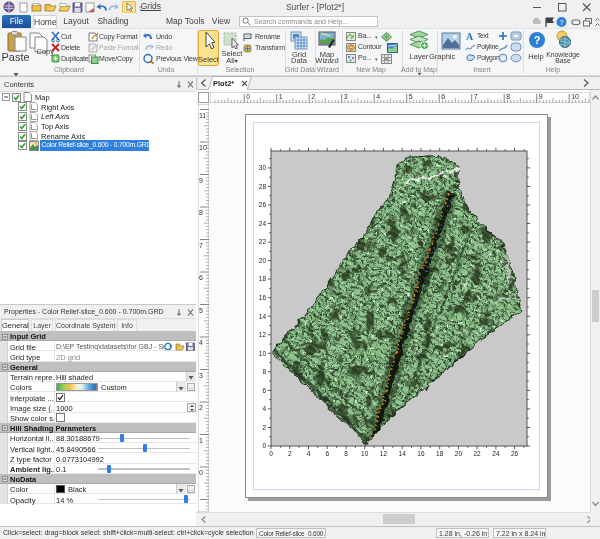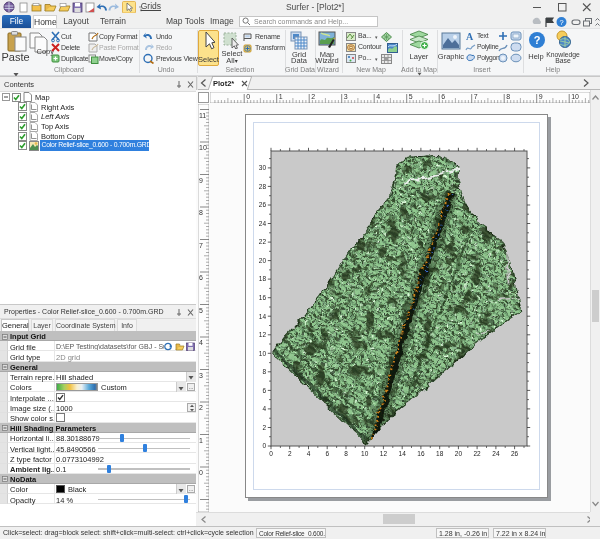--- a/index.html
+++ b/index.html
@@ -31,24 +31,24 @@
 <div class="abs" style="left:255px;top:2px;width:120px;height:11px;font-size:8.5px;color:#4a4a4a;text-align:center;">Surfer - [Plot2*]</div>
 <svg class="abs" style="left:525px;top:0;" width="75" height="14" viewBox="0 0 75 14">
 <path d="M8 7.5 L16 7.5" stroke="#555" stroke-width="1"></path>
 <rect x="33.5" y="3.5" width="7.5" height="7.5" fill="none" stroke="#555" stroke-width="1"></rect>
 <path d="M58 3.5 L65.5 11 M65.5 3.5 L58 11" stroke="#555" stroke-width="1.1"></path>
 </svg>
 <div class="abs" style="left:0;top:14px;width:600px;height:14px;background:#f0f0f0;"></div>
 <div class="abs" style="left:2px;top:15px;width:29px;height:13px;background:linear-gradient(#2a6fc0,#1a4f97);border-radius:2px 2px 0 0;color:#fff;font-size:8.5px;text-align:center;line-height:13px;">File</div>
 <div class="abs" style="left:33px;top:15px;width:24px;height:14px;background:#fff;border:1px solid #d2d2d2;border-bottom:none;font-size:8.5px;color:#333;text-align:center;line-height:13px;white-space:nowrap;">Home</div>
 <div class="abs" style="left:63px;top:15px;width:26px;height:13px;font-size:8.5px;color:#444;text-align:center;line-height:13px;white-space:nowrap;">Layout</div>
-<div class="abs" style="left:97px;top:15px;width:32px;height:13px;font-size:8.5px;color:#444;text-align:center;line-height:13px;white-space:nowrap;">Terrain</div>
+<div class="abs" style="left:97px;top:15px;width:32px;height:13px;font-size:8.5px;color:#444;text-align:center;line-height:13px;white-space:nowrap;">Shading</div>
 <div class="abs" style="left:135px;top:0;width:26px;height:13px;font-size:8.5px;color:#444;text-align:right;line-height:13px;white-space:nowrap;text-decoration:underline;">Grids</div>
 <div class="abs" style="left:166px;top:15px;width:38px;height:13px;font-size:8.5px;color:#444;text-align:center;line-height:13px;white-space:nowrap;">Map Tools</div>
-<div class="abs" style="left:210px;top:15px;width:22px;height:13px;font-size:8.5px;color:#444;text-align:center;line-height:13px;white-space:nowrap;">Image</div>
+<div class="abs" style="left:210px;top:15px;width:22px;height:13px;font-size:8.5px;color:#444;text-align:center;line-height:13px;white-space:nowrap;">View</div>
 <div class="abs" style="left:239px;top:15.5px;width:139px;height:11.5px;background:#fff;border:1px solid #c5c5c5;font-size:7px;color:#8a8a8a;line-height:10px;padding-left:14px;">Search commands and Help...</div>
 <svg class="abs" style="left:242px;top:17px;" width="9" height="9" viewBox="0 0 9 9">
     <circle cx="3.6" cy="3.6" r="2.6" fill="none" stroke="#777" stroke-width="1"></circle>
     <path d="M5.6 5.6 L8 8" stroke="#777" stroke-width="1"></path>
   </svg>
 <svg class="abs" style="left:530px;top:16px;" width="70" height="12" viewBox="0 0 70 12">
 <path d="M4 8 a3 3 0 0 1 0-5 a3.4 3.4 0 0 1 6 1.5 a2 2 0 0 1 0 3.5 Z" fill="#b9bdc2"></path>
 <path d="M16 2 L16 11 M16 2 L23 2 L21.5 4.2 L23 6.5 L16 6.5" fill="#3c4043" stroke="#3c4043" stroke-width="1.2"></path>
 <circle cx="31.5" cy="6" r="5" fill="#2f7fd4"></circle>
     <text x="31.5" y="8.6" font-size="7.5" fill="#fff" text-anchor="middle" font-family="Liberation Sans">?</text>
@@ -197,21 +197,21 @@
 </svg>
 <div class="abs" style="left:399.0px;top:53.5px;width:40px;font-size:7.5px;color:#3a3a3a;text-align:center;line-height:6.2px;">Layer</div>
 <div class="abs" style="left:416.5px;top:61.5px;width:5px;height:4px;"><svg width="5" height="4">
       <path d="M0.5 0.8 L4.5 0.8 L2.5 3.6 Z" fill="#555"></path>
     </svg></div>
 <svg class="abs" style="left:441px;top:31px;" width="20" height="20" viewBox="0 0 20 20">
 <rect x="1" y="2" width="18" height="16" fill="#b8cfe8" stroke="#5a7a9a"></rect>
 <path d="M2 14 L7 7 L11 12 L14 9 L18 14 L18 17 L2 17 Z" fill="#4d6f99"></path>
 <circle cx="14" cy="6" r="2" fill="#eef4fa"></circle>
 </svg>
-<div class="abs" style="left:429.0px;top:53.5px;width:44px;font-size:7.5px;color:#3a3a3a;text-align:center;line-height:6.2px;">Graphic</div>
+<div class="abs" style="left:429.0px;top:53.5px;width:44px;font-size:7.5px;color:#3a3a3a;text-align:left;line-height:6.2px;">Graphic</div>
 <svg class="abs" style="left:465px;top:31px;" width="11" height="32" viewBox="0 0 11 32">
 <text x="1" y="9" font-size="10" font-weight="bold" fill="#2e6fb5" font-family="Liberation Serif">A</text>
 <path d="M1 19 C3 14,5 21,7 16 L10 14" stroke="#7aa0c8" stroke-width="1.2" fill="none"></path>
 <path d="M2 27 C2 24,5 23,7 24.5 C10 23.5,10 27,8 28.5 C5 30.5,2 29.5,2 27 Z" fill="#cddcf0" stroke="#2e6fb5"></path>
 </svg>
 <div class="abs" style="left:477px;top:32px;font-size:6.8px;letter-spacing:-0.3px;color:#3a3a3a;">Text</div>
 <div class="abs" style="left:477px;top:43px;font-size:6.8px;letter-spacing:-0.3px;color:#3a3a3a;">Polyline</div>
 <div class="abs" style="left:477px;top:54px;font-size:6.8px;letter-spacing:-0.3px;color:#3a3a3a;">Polygon</div>
 <svg class="abs" style="left:498px;top:31px;" width="24" height="32" viewBox="0 0 24 32">
 <path d="M5 1 L5 9 M1 5 L9 5" stroke="#2e6fb5" stroke-width="1.6"></path>
@@ -283,21 +283,21 @@
   </svg>
 <div class="abs" style="left:41px;top:121.89999999999999px;font-size:7.5px;color:#222;">Top Axis</div>
 <svg class="abs" style="left:18px;top:131.5px;" width="9" height="9" viewBox="0 0 9 9">
     <rect x="0.5" y="0.5" width="8" height="8" fill="#fff" stroke="#8a8a8a"></rect>
     <path d="M2 4.5 L3.8 6.5 L7 2.2" stroke="#2f9e2f" stroke-width="1.6" fill="none"></path>
   </svg>
 <svg class="abs" style="left:29px;top:131.3px;" width="9" height="10" viewBox="0 0 9 10">
     <path d="M1 0.5 L6 0.5 L8.5 3 L8.5 9.5 L1 9.5 Z" fill="#fff" stroke="#aaa"></path>
     <path d="M2.5 2.5 L2.5 7.5 L7.5 7.5" stroke="#777" stroke-width="0.8" fill="none"></path>
   </svg>
-<div class="abs" style="left:41px;top:131.60000000000002px;font-size:7.5px;color:#222;">Bottom Copy</div>
+<div class="abs" style="left:41px;top:131.60000000000002px;font-size:7.5px;color:#222;">Rename Axis</div>
 <svg class="abs" style="left:18px;top:141.2px;" width="9" height="9" viewBox="0 0 9 9">
     <rect x="0.5" y="0.5" width="8" height="8" fill="#fff" stroke="#8a8a8a"></rect>
     <path d="M2 4.5 L3.8 6.5 L7 2.2" stroke="#2f9e2f" stroke-width="1.6" fill="none"></path>
   </svg>
 <svg class="abs" style="left:29px;top:141.0px;" width="10" height="10" viewBox="0 0 10 10">
     <rect x="0.5" y="0.5" width="9" height="9" fill="#f4e6b2" stroke="#888"></rect>
     <path d="M1 7 L4 3 L6 6 L8 4 L9 5 L9 9 L1 9 Z" fill="#4f8f4f"></path>
     <circle cx="7" cy="2.5" r="1.3" fill="#e8b84a"></circle>
   </svg>
 <div class="abs" style="left:40px;top:140.3px;width:109px;height:10.5px;background:#2f80de;"></div>

